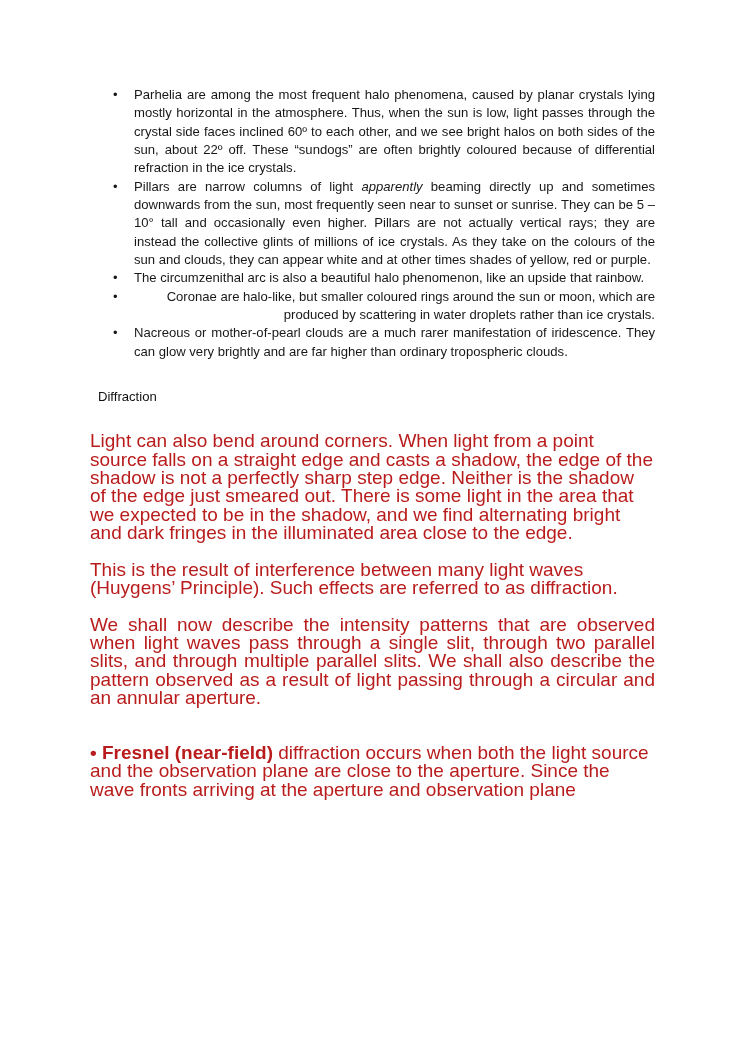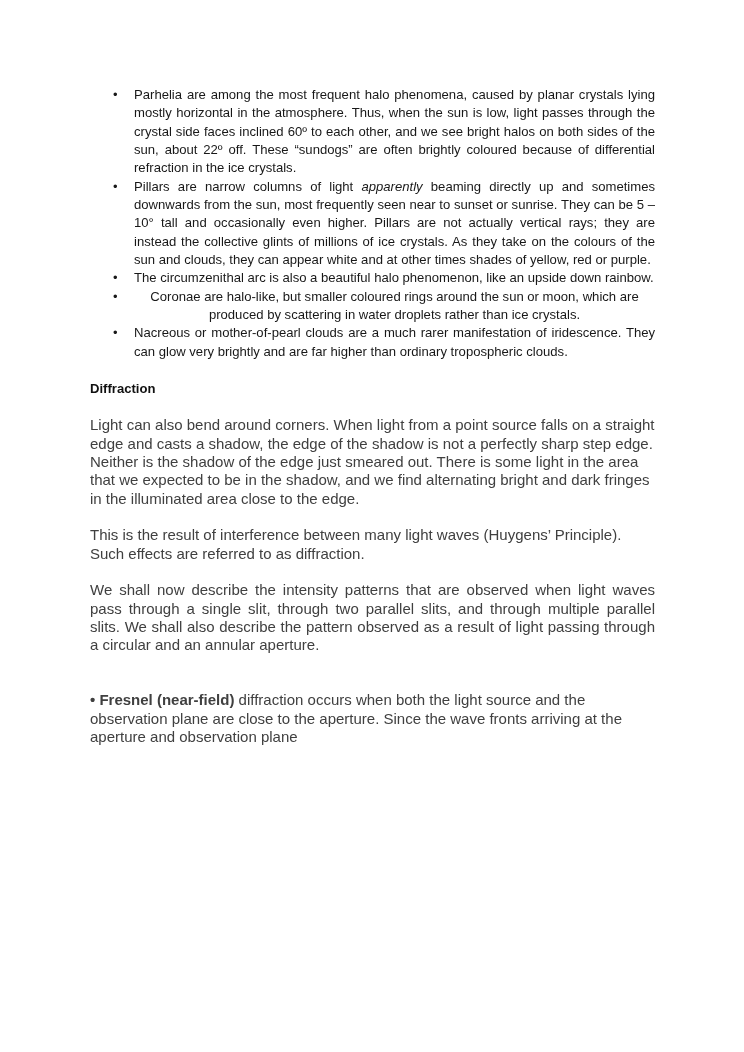--- a/index.html
+++ b/index.html
@@ -47,37 +47,37 @@
   .bullet-item::before {
     content: "\2022";
     position: absolute;
     left: 23px;
     top: 0;
     font-size: 13px;
     line-height: 18.35px;
     color: #181818;
   }
   .bullet-item.last-left {
-    text-align: center;
+    text-align: right;
   }
   
   .section-heading {
     font-size: 13.1px;
     line-height: 18.35px;
-    font-weight: bold;
+    font-weight: normal;
     color: #111111;
-    margin: 0;
+    margin: 8px;
     padding: 0;
   }
   .para {
-    font-size: 15px;
+    font-size: 19px;
     line-height: 18.35px;
     text-align: justify;
     text-justify: inter-word;
-    color: #404040;
+    color: #b91c1c;
     margin: 0;
     padding: 0;
     -webkit-hyphens: none;
     hyphens: none;
   }
   .para.flush {
     text-align: left;
   }
   .spacer-sm { height: 18.35px; }
   .spacer-heading-top { height: 18.35px; }
@@ -95,21 +95,21 @@
 
       <li class="bullet-item">
         <span>Parhelia are among the most frequent halo phenomena, caused by planar crystals lying mostly horizontal in the atmosphere. Thus, when the sun is low, light passes through the crystal side faces inclined 60º to each other, and we see bright halos on both sides of the sun, about 22º off. These “sundogs” are often brightly coloured because of differential refraction in the ice crystals.</span>
       </li>
 
       <li class="bullet-item">
         <span>Pillars are narrow columns of light </span><em class="ital">apparently</em><span> beaming directly up and sometimes downwards from the sun, most frequently seen near to sunset or sunrise. They can be 5 – 10° tall and occasionally even higher. Pillars are not actually vertical rays; they are instead the collective glints of millions of ice crystals. As they take on the colours of the sun and clouds, they can appear white and at other times shades of yellow, red or purple.</span>
       </li>
 
       <li class="bullet-item">
-        <span>The circumzenithal arc is also a beautiful halo phenomenon, like an upside down rainbow.</span>
+        <span>The circumzenithal arc is also a beautiful halo phenomenon, like an upside that rainbow.</span>
       </li>
 
       <li class="bullet-item last-left">
         <span>Coronae are halo-like, but smaller coloured rings around the sun or moon, which are produced by scattering in water droplets rather than ice crystals.</span>
       </li>
 
 
 
 
 

